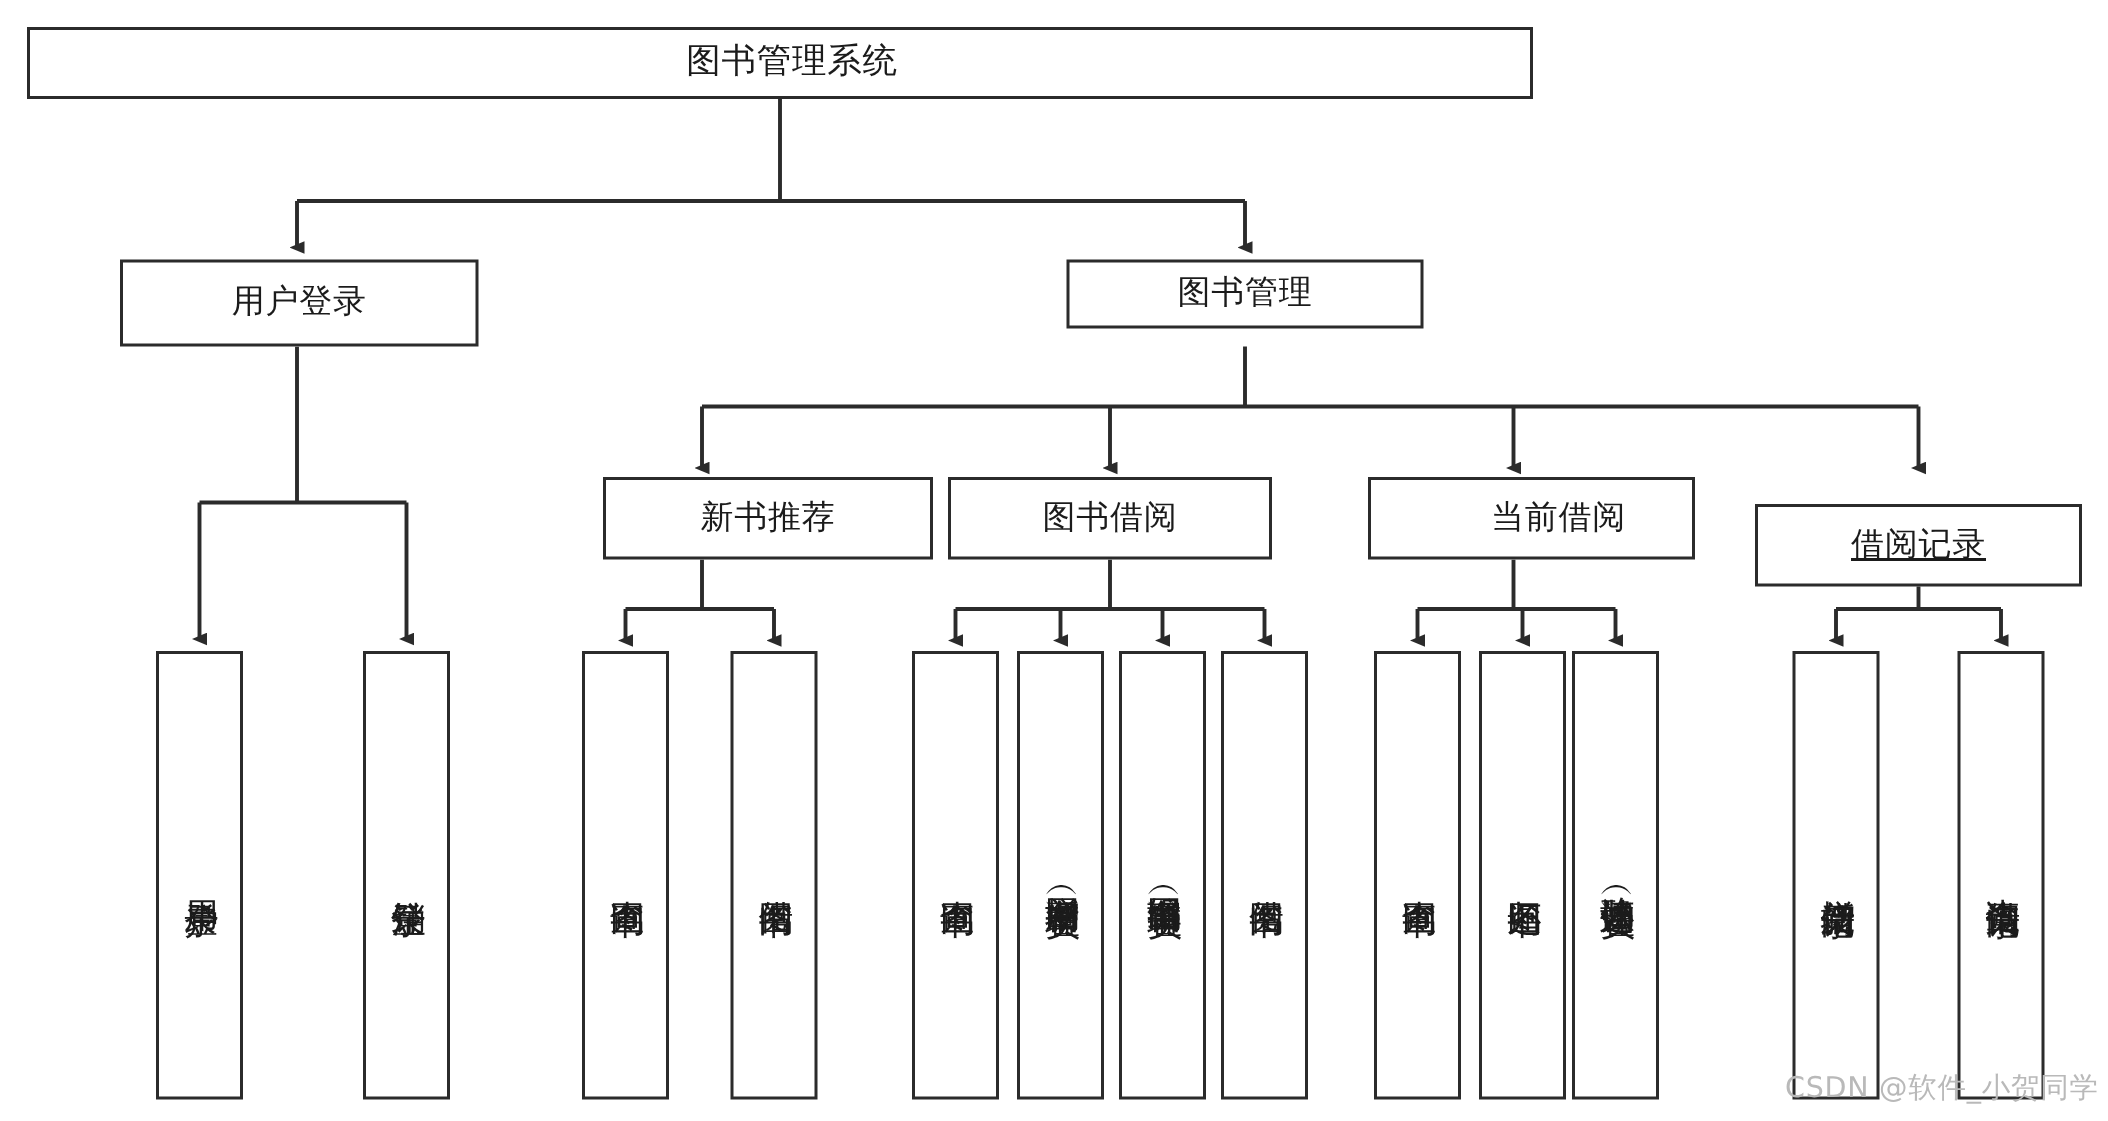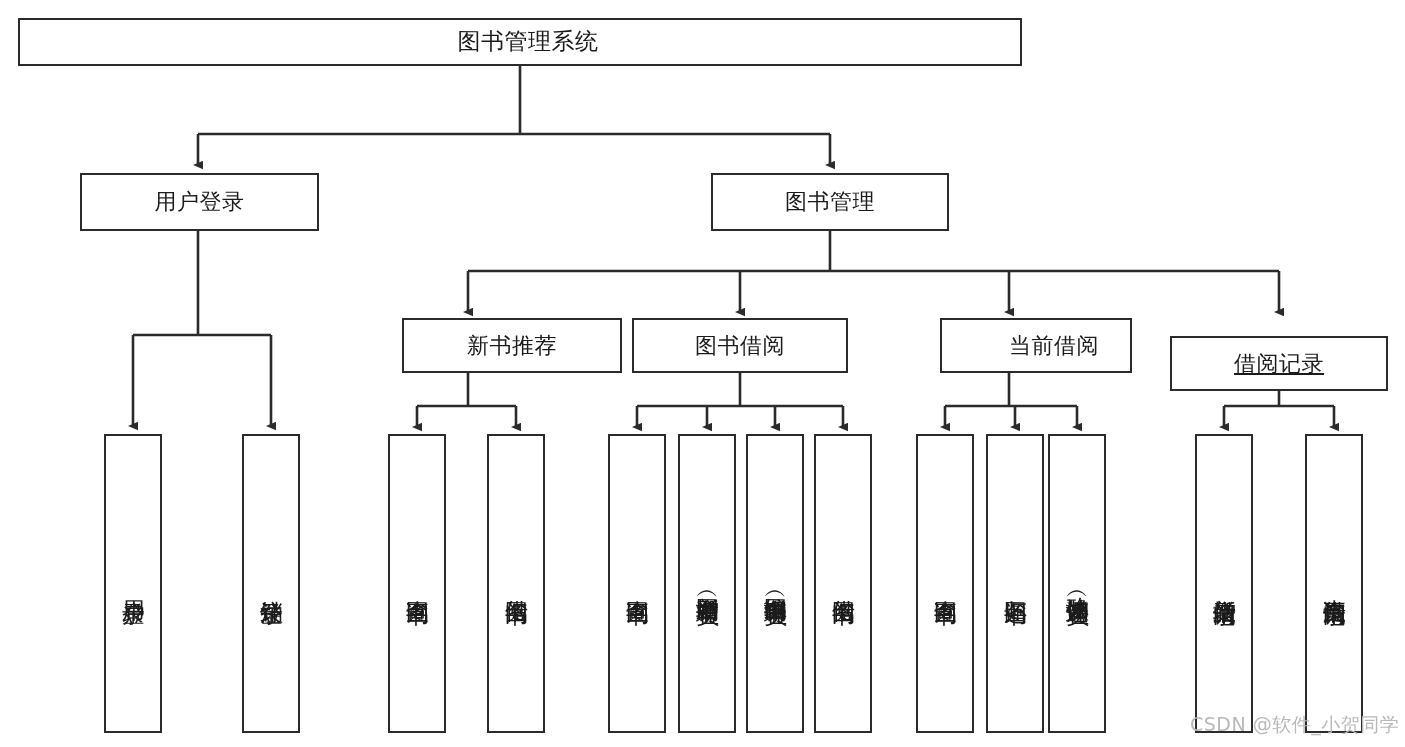--- a/index.html
+++ b/index.html
@@ -122,31 +122,31 @@
     </g>
   </svg>
 
   <div class="node horiz root" style="left:18px; top:18px; width:1004px; height:48px;padding-left:16px;">
     <span class="label">图书管理系统</span>
   </div>
 
   <div class="node horiz" style="left:80px; top:173px; width:239px; height:58px;">
     <span class="label">用户登录</span>
   </div>
-  <div class="node horiz" style="left:711px; top:173px; width:238px; height:58px;">
+  <div class="node horiz" style="left:711px; top:173px; width:238px; height:46px;">
     <span class="label">图书管理</span>
   </div>
 
   <div class="node horiz" style="left:358px; top:318px; width:220px; height:55px;margin-left:44px;">
     <span class="label">新书推荐</span>
   </div>
   <div class="node horiz" style="left:632px; top:318px; width:216px; height:55px;text-align:right;">
     <span class="label">图书借阅</span>
   </div>
-  <div class="node horiz" style="left:940px; top:318px; width:192px; height:55px;padding-left:36px;">
+  <div class="node horiz" style="left:912px; top:318px; width:218px; height:55px;padding-left:36px;">
     <span class="label">当前借阅</span>
   </div>
   <div class="node horiz" style="left:1170px; top:336px; width:218px; height:55px;text-decoration:underline;">
     <span class="label">借阅记录</span>
   </div>
 
   <div class="node vert" style="left:104px; top:434px; width:58px; height:299px;">
     <span class="label">用户登录</span>
   </div>
   <div class="node vert" style="left:242px; top:434px; width:58px; height:299px;">

